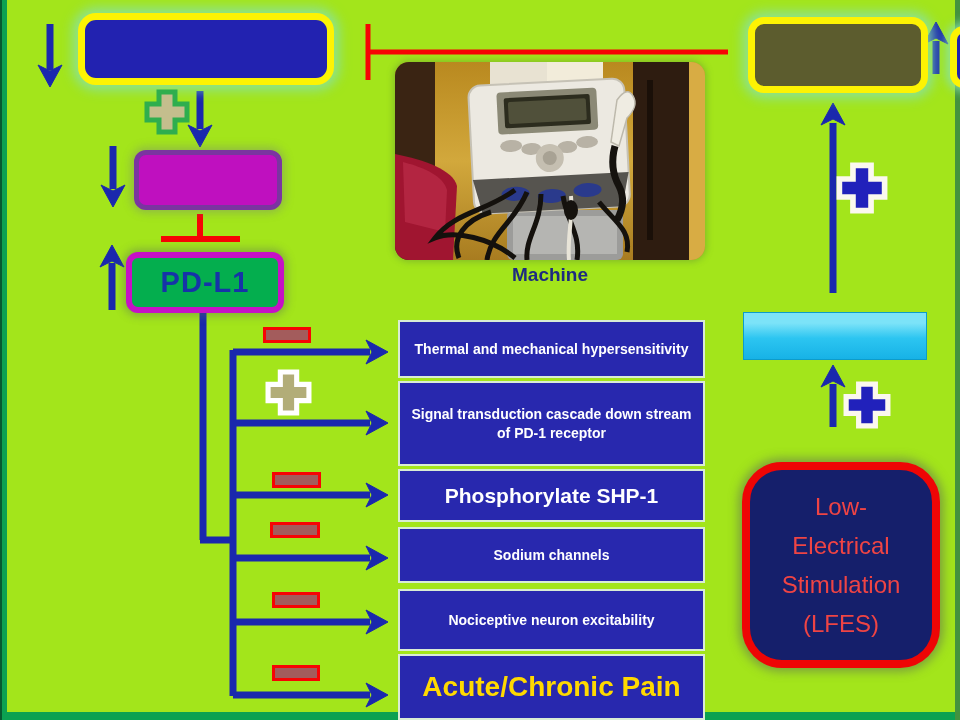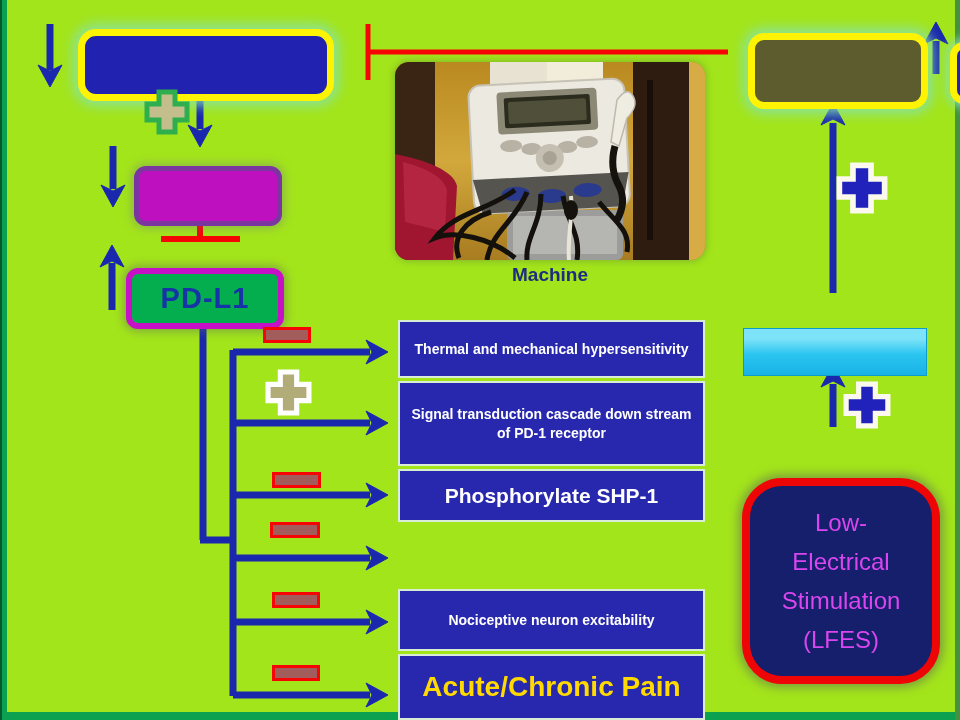--- a/index.html
+++ b/index.html
@@ -11,40 +11,40 @@
   .abs{position:absolute;}
   
   .edge-left{left:0;top:0;width:7px;height:720px;background:linear-gradient(90deg,#07592f 0 2px,#0ca151 2px 100%);z-index:4;}
   .edge-bottom{left:0;top:712px;width:960px;height:8px;background:#0ca151;z-index:1;}
   .edge-right{left:955px;top:0;width:5px;height:720px;background:#44923e;z-index:1;}
 
   
   svg.connectors{left:0;top:0;z-index:1;}
 
   
-  .node{box-sizing:border-box;z-index:2;margin-top:16px;}
+  .node{box-sizing:border-box;z-index:2;}
   .top-left-box{left:78px;top:13px;width:256px;height:72px;background:#2222b0;
     border:7px solid #fdf303;border-radius:18px;box-shadow:0 0 12px 5px rgba(135,226,170,.85);}
   .magenta-box{left:134px;top:150px;width:148px;height:60px;background:#bf10bf;
     border:5px solid #7a35a0;border-radius:12px;box-shadow:0 0 8px 3px rgba(110,110,140,.35);}
   .pdl1-box{left:126px;top:252px;width:158px;height:61px;background:#04ae4e;
     border:6px solid #c611c6;border-radius:12px;display:flex;align-items:center;justify-content:center;
     box-shadow:0 0 8px 3px rgba(90,110,90,.45);}
   .pdl1-box .lbl{color:#1633a8;font-size:29px;font-weight:700;letter-spacing:1px;}
   .olive-box{left:748px;top:17px;width:180px;height:76px;background:#5c5c2e;
     border:7px solid #fdf303;border-radius:16px;box-shadow:0 0 12px 5px rgba(135,226,170,.85);}
   .partial-right-box{left:950px;top:26px;width:36px;height:62px;background:#2222b0;
     border:7px solid #fdf303;border-radius:14px;box-shadow:0 0 10px 4px rgba(135,226,170,.85);}
   .cyan-box{left:743px;top:312px;width:184px;height:48px;
     background:linear-gradient(180deg,#7ce3f8 0 22%,#2cc5f1 55%,#17b2e6 100%);
     border:1px solid #0d9cc9;}
   .lfes-box{left:742px;top:462px;width:198px;height:206px;background:#151f6b;
     border:8px solid #ee0505;border-radius:40px;box-shadow:0 0 10px 4px rgba(90,100,90,.5);
     display:flex;flex-direction:column;align-items:center;justify-content:center;}
-  .lfes-box .line{color:#d946ef;font-size:24px;font-weight:400;line-height:39px;white-space:nowrap;}
+  .lfes-box .line{color:#ef4444;font-size:24px;font-weight:400;line-height:39px;white-space:nowrap;}
 
   
   .cbox{left:398px;width:307px;background:#2828ae;border:2px solid #d9ecd5;
     display:flex;align-items:center;justify-content:center;text-align:center;z-index:2;box-sizing:border-box;}
   .cbox .txt{color:#fff;font-weight:700;font-size:14px;line-height:1.32;padding:0 8px;}
   .cbox1{top:320px;height:58px;}
   .cbox2{top:381px;height:85px;}
   .cbox3{top:469px;height:53px;}
   .cbox3 .txt{font-size:21px;}
   .cbox4{top:527px;height:56px;}
@@ -222,20 +222,23 @@
 
   <div class="abs cbox cbox1">
     <div class="txt">Thermal and mechanical hypersensitivity</div>
   </div>
   <div class="abs cbox cbox2">
     <div class="txt">Signal transduction cascade down stream of PD-1 receptor</div>
   </div>
   <div class="abs cbox cbox3">
     <div class="txt">Phosphorylate SHP-1</div>
   </div>
+  <div class="abs cbox cbox4">
+    <div class="txt">Sodium channels</div>
+  </div>
   <div class="abs cbox cbox5">
     <div class="txt">Nociceptive neuron excitability</div>
   </div>
   <div class="abs cbox cbox6">
     <div class="txt">Acute/Chronic Pain</div>
   </div>
 
   <div class="abs badge" style="left:144px;top:89px;">
     <svg width="46" height="46" viewBox="0 0 46 46">
         <path d="M15 3 H31 V15 H43 V31 H31 V43 H15 V31 H3 V15 H15 Z" fill="#c4be8d" stroke="#2fae4e" stroke-width="5"></path>

